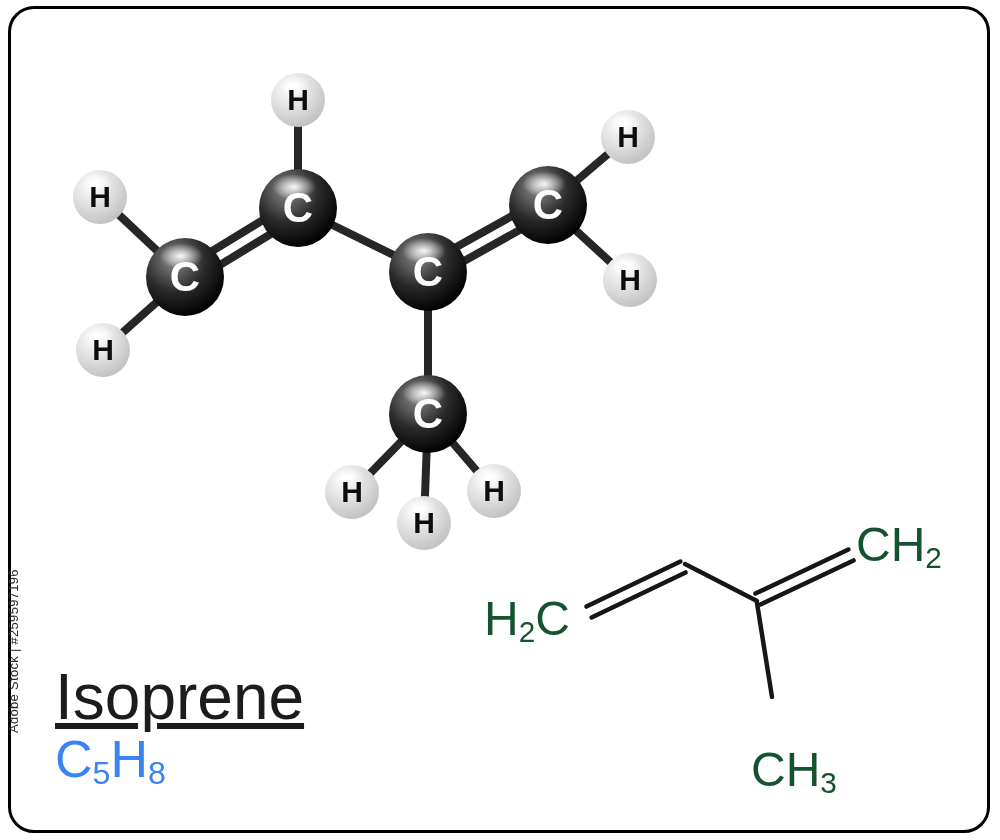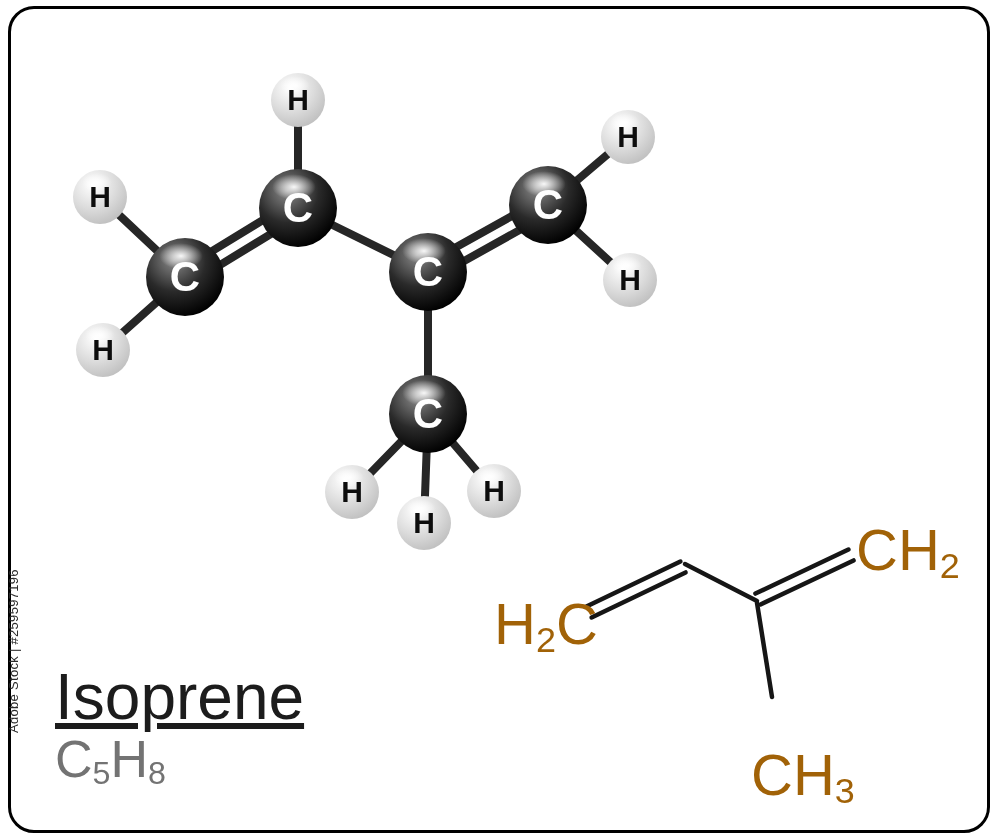--- a/index.html
+++ b/index.html
@@ -60,43 +60,43 @@
     width: 56%; height: 34%;
     border-radius: 50%;
     background: radial-gradient(ellipse at center, rgba(255,255,255,0.95) 0%, rgba(255,255,255,0) 70%);
     pointer-events: none;
   }
   .atom.carbon .sym { font-size: 42px; font-weight: 700; position: relative; }
   .atom.hydrogen .sym { font-size: 30px; font-weight: 700; position: relative; }
 
   .skeletal-label {
     position: absolute;
-    font-size: 58px;
-    color: #a16207;
+    font-size: 48px;
+    color: #14532d;
     white-space: nowrap;
     line-height: 1;
   }
   .skeletal-label sub, .molecule-formula sub {
     font-size: 0.62em;
     vertical-align: -0.22em;
   }
 
   .molecule-name {
     position: absolute;
     left: 55px; top: 665px;
     font-size: 64px;
     color: #1c1c1c;
     line-height: 1;
     text-decoration: underline;
   }
   .molecule-formula {
     position: absolute;
     left: 55px; top: 733px;
     font-size: 52px;
-    color: #737373;
+    color: #3b82f6;
     line-height: 1;
   }
 </style>
 </head>
 <body>
 
 <div class="canvas">
   <div class="frame"></div>
 
   <div class="watermark">Adobe Stock | #259597196</div>
@@ -176,20 +176,20 @@
   <svg class="layer" id="skeletal-layer" viewBox="0 0 1000 840">
       <line x1="586.4092300128666" y1="606.5881693602101" x2="680.4092300128666" y2="561.5881693602101" stroke="#161616" stroke-width="4.5" stroke-linecap="round"></line>
       <line x1="591.5907699871334" y1="617.4118306397899" x2="685.5907699871334" y2="572.4118306397899" stroke="#161616" stroke-width="4.5" stroke-linecap="round"></line>
       <line x1="685" y1="564" x2="757" y2="601" stroke="#161616" stroke-width="4.5" stroke-linecap="round"></line>
       <line x1="755.4339891068748" y1="593.5763860668036" x2="848.4339891068748" y2="549.5763860668036" stroke="#161616" stroke-width="4.5" stroke-linecap="round"></line>
       <line x1="760.5660108931252" y1="604.4236139331964" x2="853.5660108931252" y2="560.4236139331964" stroke="#161616" stroke-width="4.5" stroke-linecap="round"></line>
       <line x1="757" y1="603" x2="772" y2="697" stroke="#161616" stroke-width="4.5" stroke-linecap="round"></line>
     </svg>
 
   <div class="abs-layer" id="skeletal-labels">
-      <div class="skeletal-label" style="left: 494px; top: 595px;">H<sub>2</sub>C</div>
+      <div class="skeletal-label" style="left: 484px; top: 595px;">H<sub>2</sub>C</div>
       <div class="skeletal-label" style="left: 856px; top: 521px;">CH<sub>2</sub></div>
       <div class="skeletal-label" style="left: 751px; top: 706px; margin-top: 40px;">CH<sub>3</sub></div>
     </div>
 
   <div class="molecule-name">Isoprene</div>
   <div class="molecule-formula">C<sub>5</sub>H<sub>8</sub></div>
 </div>
 
 </body></html>

